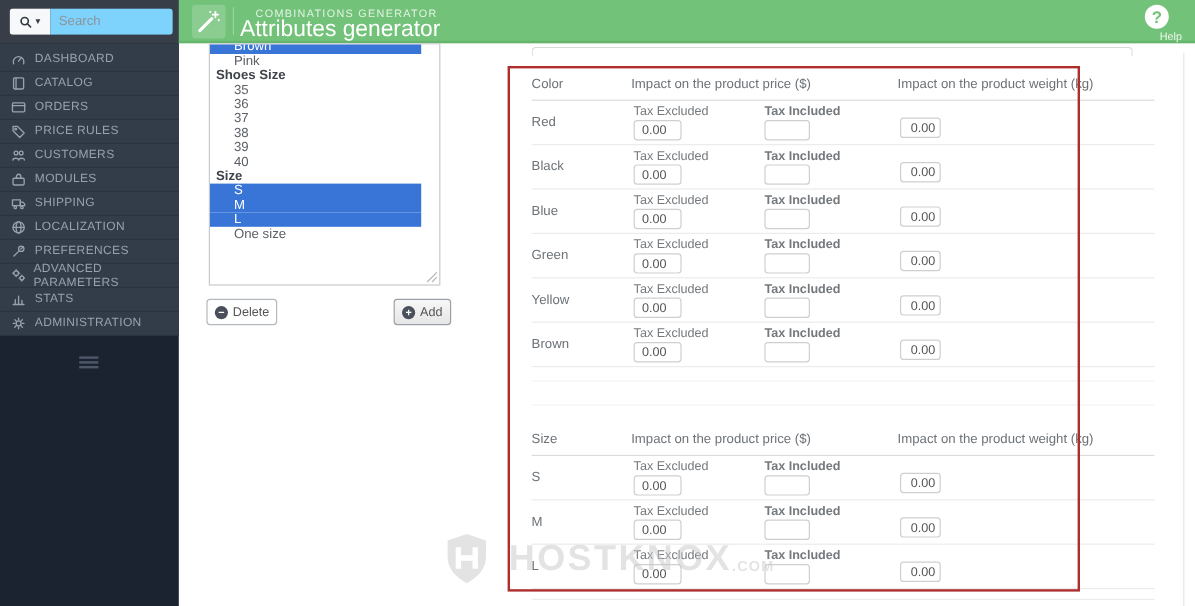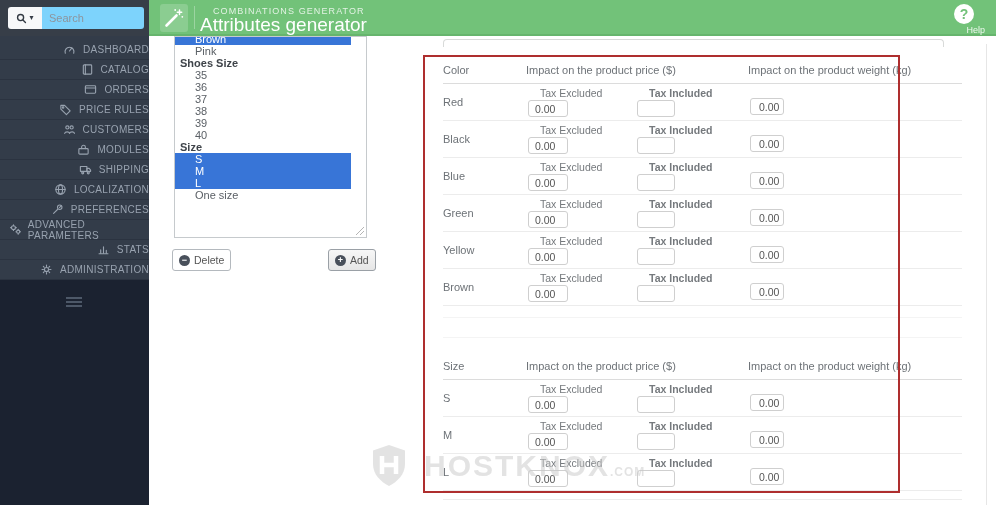--- a/index.html
+++ b/index.html
@@ -8,21 +8,21 @@
 
   
   .sidebar { position:absolute; left:0; top:0; width:149px; height:505px; background:#1b2230; }
   .topbar-left { position:absolute; left:0; top:0; width:149px; height:36px; background:#373e48; }
   .searchbox { position:absolute; left:8px; top:7px; height:22px; display:flex; border-radius:3px; overflow:hidden; }
   .search-toggle { width:34px; background:#f7f8f9; display:flex; align-items:center; justify-content:center; gap:2px; cursor:pointer; }
   .search-caret { font-size:8px; color:#363d47; line-height:1; }
   .search-field { width:102px; height:22px; border:none; outline:none; background:#7dd3fc; font-size:11px; padding:0 7px; color:#4a515a; font-family:inherit; }
   .search-field::placeholder { color:#8d949c; }
   .menu { position:absolute; left:0; top:36px; width:149px; background:#333c49; padding-top:4px; }
-  .menu-item { height:20px; display:flex; align-items:center; padding-left:9px; border-bottom:1px solid #2b3340; color:#98a2af; font-size:10px; letter-spacing:.3px; cursor:pointer;justify-content:flex-end; }
+  .menu-item { height:20px; display:flex; align-items:center; padding-left:9px; border-bottom:1px solid #2b3340; color:#98a2af; font-size:10px; letter-spacing:.3px; cursor:pointer; }
   .mi-icon { width:15px; margin-right:5px; display:flex; align-items:center; }
   .mi-icon svg { stroke:currentColor; fill:none; stroke-width:1.2; stroke-linecap:round; stroke-linejoin:round; }
   .collapse-icon { position:absolute; left:66px; top:297px; width:16px; cursor:pointer; }
   .collapse-icon i { display:block; height:2px; background:#4d5868; margin-bottom:2px; }
 
   
   .greenbar { position:absolute; left:149px; top:0; width:847px; height:36px; background:#72c279; border-bottom:2px solid #66b56d; }
   .wand-tile { position:absolute; left:11px; top:4px; width:28px; height:28px; background:rgba(255,255,255,.18); border-radius:3px; display:flex; align-items:center; justify-content:center; }
   .gb-divider { position:absolute; left:45px; top:6px; width:1px; height:23px; background:rgba(255,255,255,.3); }
   .gb-eyebrow { position:absolute; left:64px; top:6px; font-size:9px; letter-spacing:1.1px; color:rgba(255,255,255,.8); }
@@ -52,21 +52,21 @@
 
   
   .attr-table { position:absolute; left:443px; width:519px; font-size:11px; color:#6d7277; }
   .t-head { position:relative; height:27px; border-bottom:1px solid #dcdcdc; }
   .t-head span { position:absolute; top:0; line-height:27px; }
   .h-name { left:0; }
   .h-price { left:83px; }
   .h-weight { left:305px; }
   .t-row { position:relative; height:37px; border-bottom:1px solid #ececec; }
   .row-label { position:absolute; left:0; top:0; height:100%; display:flex; align-items:center; }
-  .tax-label { position:absolute; top:3px; font-size:10.5px; color:#75797d;margin-left:12px; }
+  .tax-label { position:absolute; top:3px; font-size:10.5px; color:#75797d; }
   .te-label { left:85px; } .ti-label { left:194px;font-weight:bold; }
   .cell-input { position:absolute; height:17px; border:1px solid #cfcfcf; border-radius:3px; font-size:10.5px; color:#555; padding:0 0 0 6px; background:#fff; font-family:inherit; }
   .te-input { left:85px; top:16px; width:40px; }
   .ti-input { left:194px; top:16px; width:38px; }
   .w-input  { left:307px; top:14px; width:34px; padding-left:8px; }
 
   
   .annotation-rect { position:absolute; left:423px; top:55px; width:477px; height:438px; border:2px solid #ae2e2e; z-index:10; pointer-events:none; }
   .watermark { position:absolute; left:371px; top:444px; display:flex; align-items:flex-start; opacity:.5; z-index:20; pointer-events:none; color:#c8c8c8; }
   .wm-text { font-size:30px; font-weight:bold; letter-spacing:2px; line-height:44px; margin-left:17px; }

